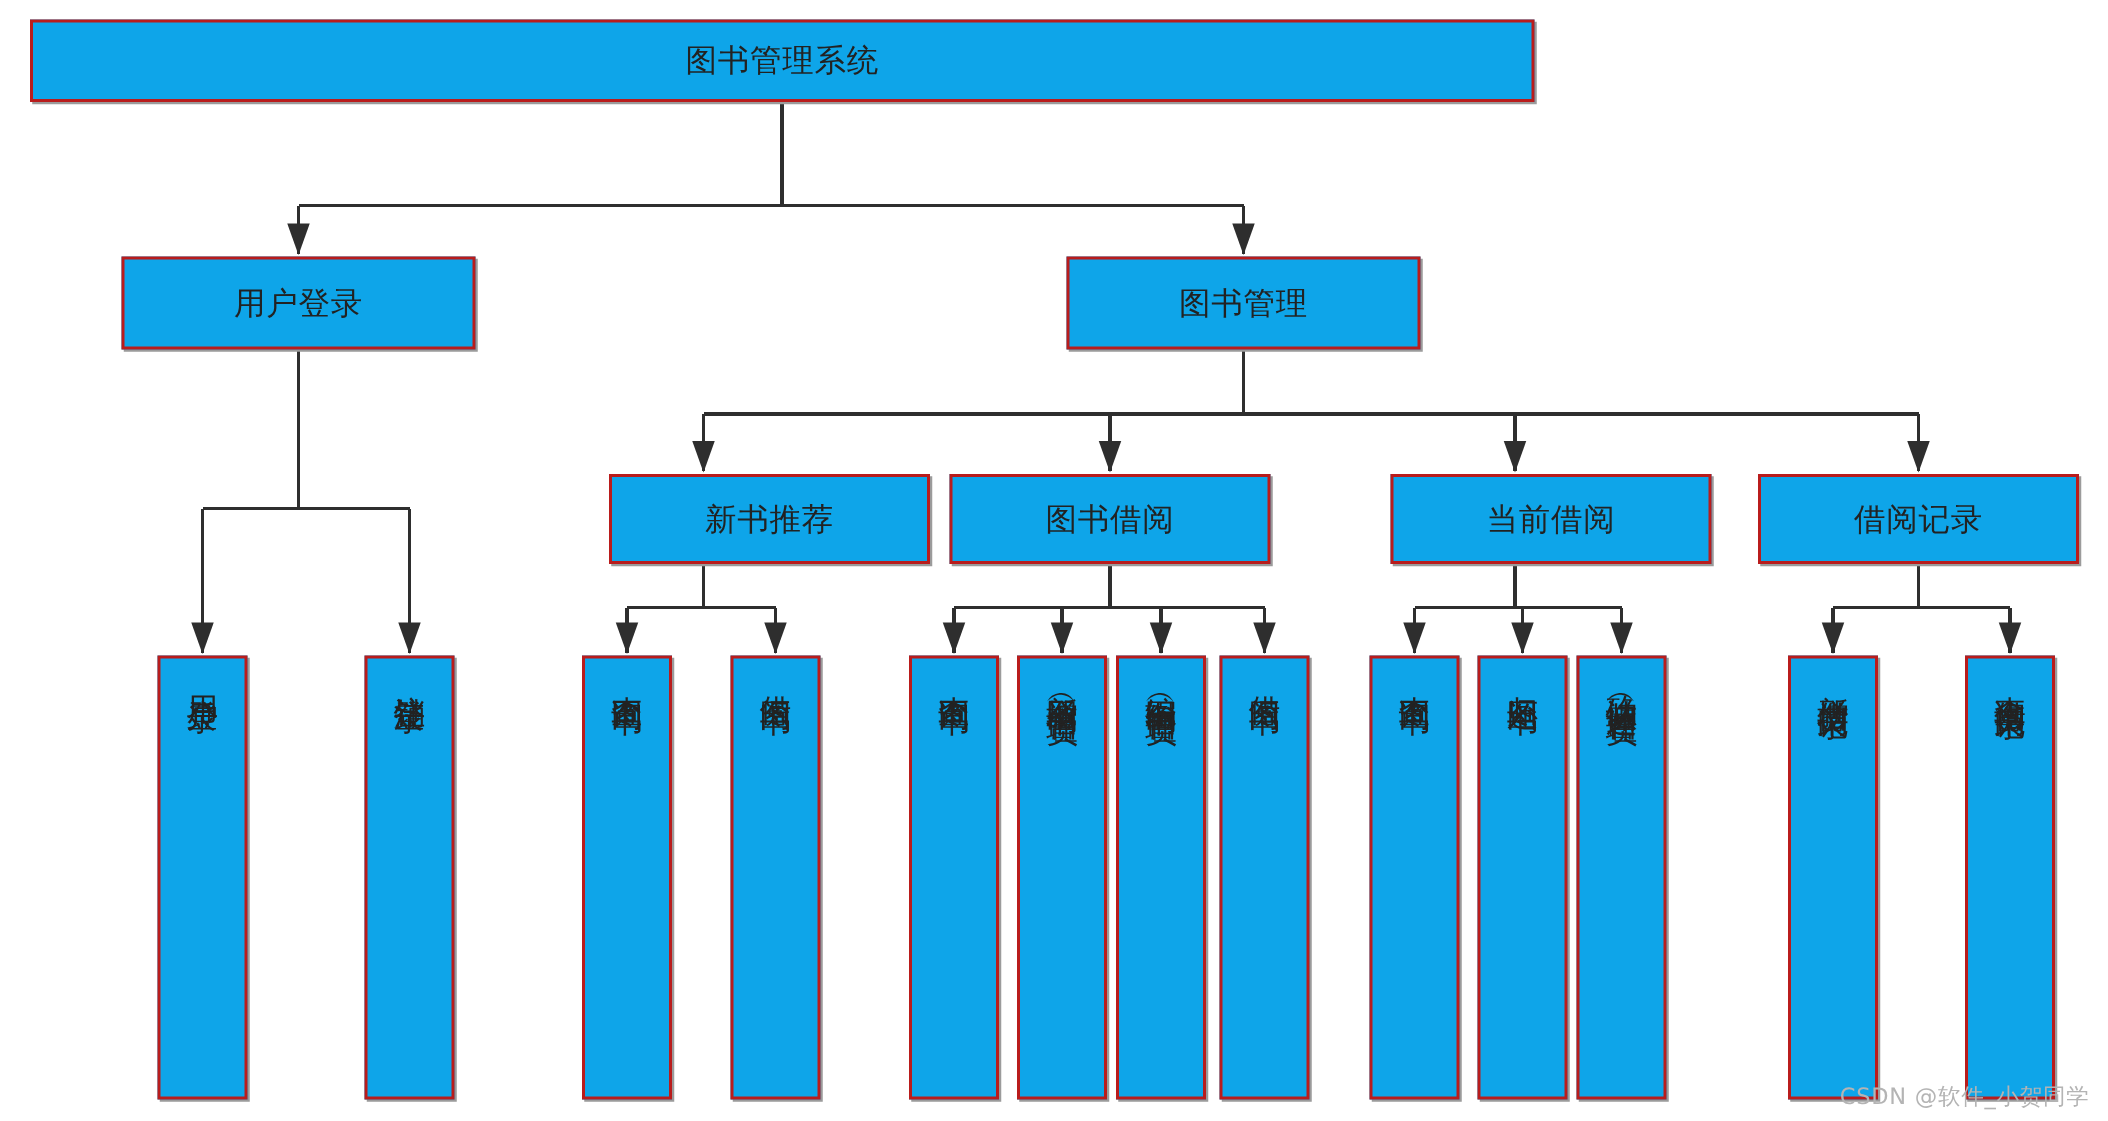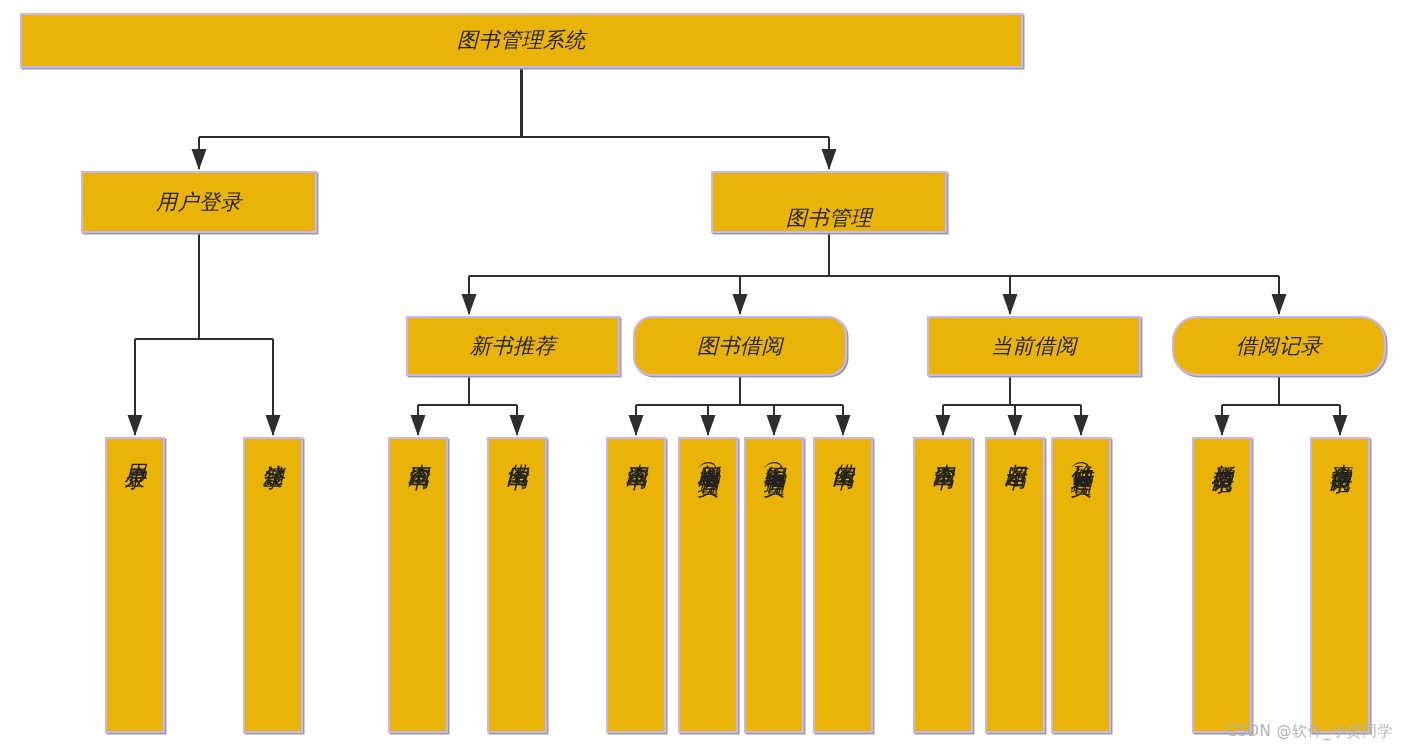--- a/index.html
+++ b/index.html
@@ -22,29 +22,28 @@
     position: absolute;
     left: 0;
     top: 0;
     width: 1405px;
     height: 747px;
     pointer-events: none;
   }
   .node {
     position: absolute;
     box-sizing: border-box;
-    background: #eab308;
-    border: 2px solid #c4b5fd;
+    background: #0ea5e9;
+    border: 2px solid #b91c1c;
     box-shadow: 1.5px 1.5px 0 0 #9b9b9b;
     display: flex;
     align-items: center;
     justify-content: center;
     color: #222222;
     line-height: 1.18;
-    font-style: italic;
   }
   .node-label {
     display: block;
     text-align: center;
     white-space: pre-line;
   }
   .node.horiz .node-label {
     font-size: 21px;
     letter-spacing: 0.5px;
   }
@@ -140,33 +139,33 @@
       <line x1="1340" y1="405" x2="1340" y2="435" stroke="#2e2e2e" stroke-width="2.6" shape-rendering="crispEdges"></line>
       <polygon points="1332.5,415 1347.5,415 1340,436" fill="#2e2e2e"></polygon>
     </svg>
   <div id="node-layer">
       <div class="node horiz root" style="left: 20px; top: 13px; width: 1003px; height: 55px;">
         <span class="node-label">图书管理系统</span>
       </div>
       <div class="node horiz" style="left: 81px; top: 171px; width: 236px; height: 62px;">
         <span class="node-label">用户登录</span>
       </div>
-      <div class="node horiz" style="left: 711px; top: 171px; width: 236px; height: 62px; align-items: flex-end;">
+      <div class="node horiz" style="left: 711px; top: 171px; width: 236px; height: 62px;">
         <span class="node-label">图书管理</span>
       </div>
       <div class="node horiz" style="left: 362px; top: 316px; width: 214px; height: 60px; margin-left: 44px;">
         <span class="node-label">新书推荐</span>
       </div>
-      <div class="node horiz" style="left: 633px; top: 316px; width: 214px; height: 60px; border-radius: 19px;">
+      <div class="node horiz" style="left: 633px; top: 316px; width: 214px; height: 60px;">
         <span class="node-label">图书借阅</span>
       </div>
       <div class="node horiz" style="left: 927px; top: 316px; width: 214px; height: 60px;">
         <span class="node-label">当前借阅</span>
       </div>
-      <div class="node horiz" style="left: 1172px; top: 316px; width: 214px; height: 60px; border-radius: 25px;">
+      <div class="node horiz" style="left: 1172px; top: 316px; width: 214px; height: 60px;">
         <span class="node-label">借阅记录</span>
       </div>
       <div class="node vert" style="left: 105px; top: 437px; width: 60px; height: 296px;">
         <span class="node-label">用户登录</span>
       </div>
       <div class="node vert" style="left: 243px; top: 437px; width: 60px; height: 296px;">
         <span class="node-label">注销登录</span>
       </div>
       <div class="node vert" style="left: 388px; top: 437px; width: 60px; height: 296px;">
         <span class="node-label">查询图书</span>

